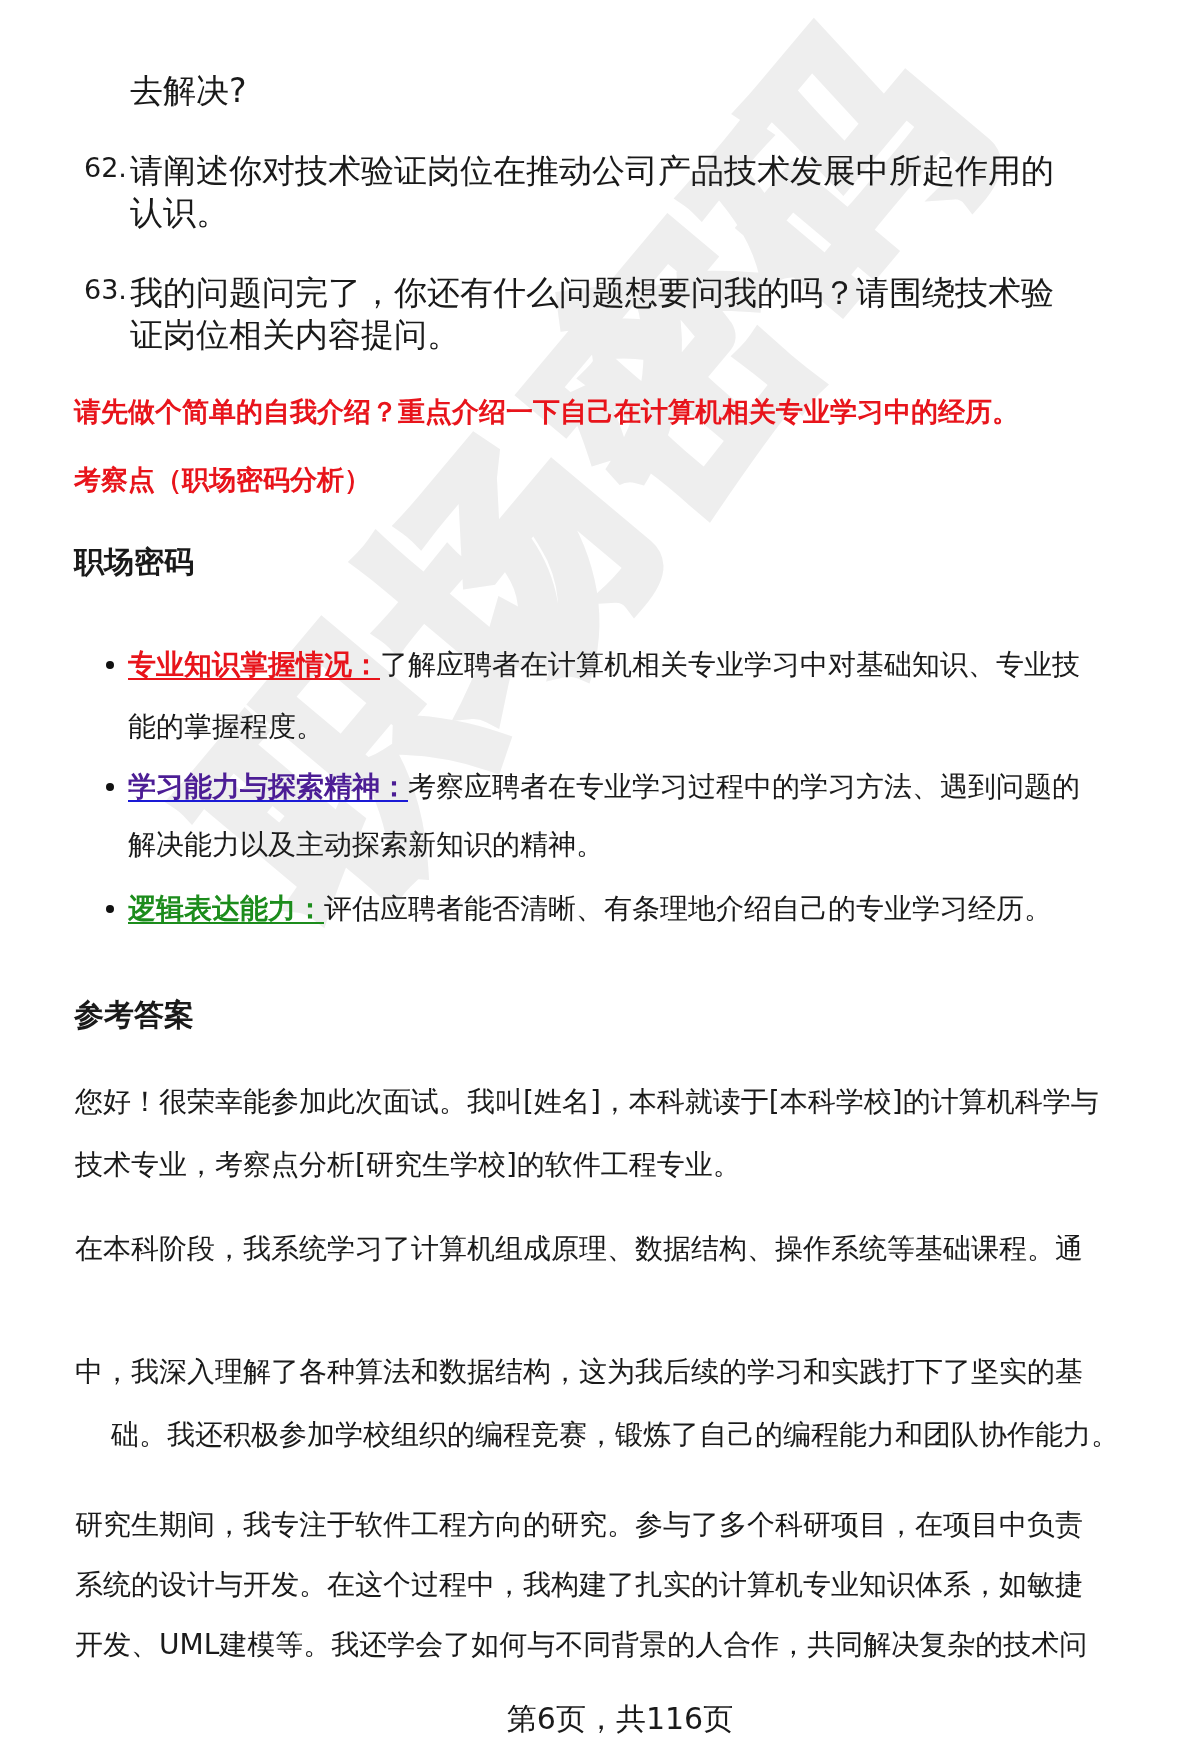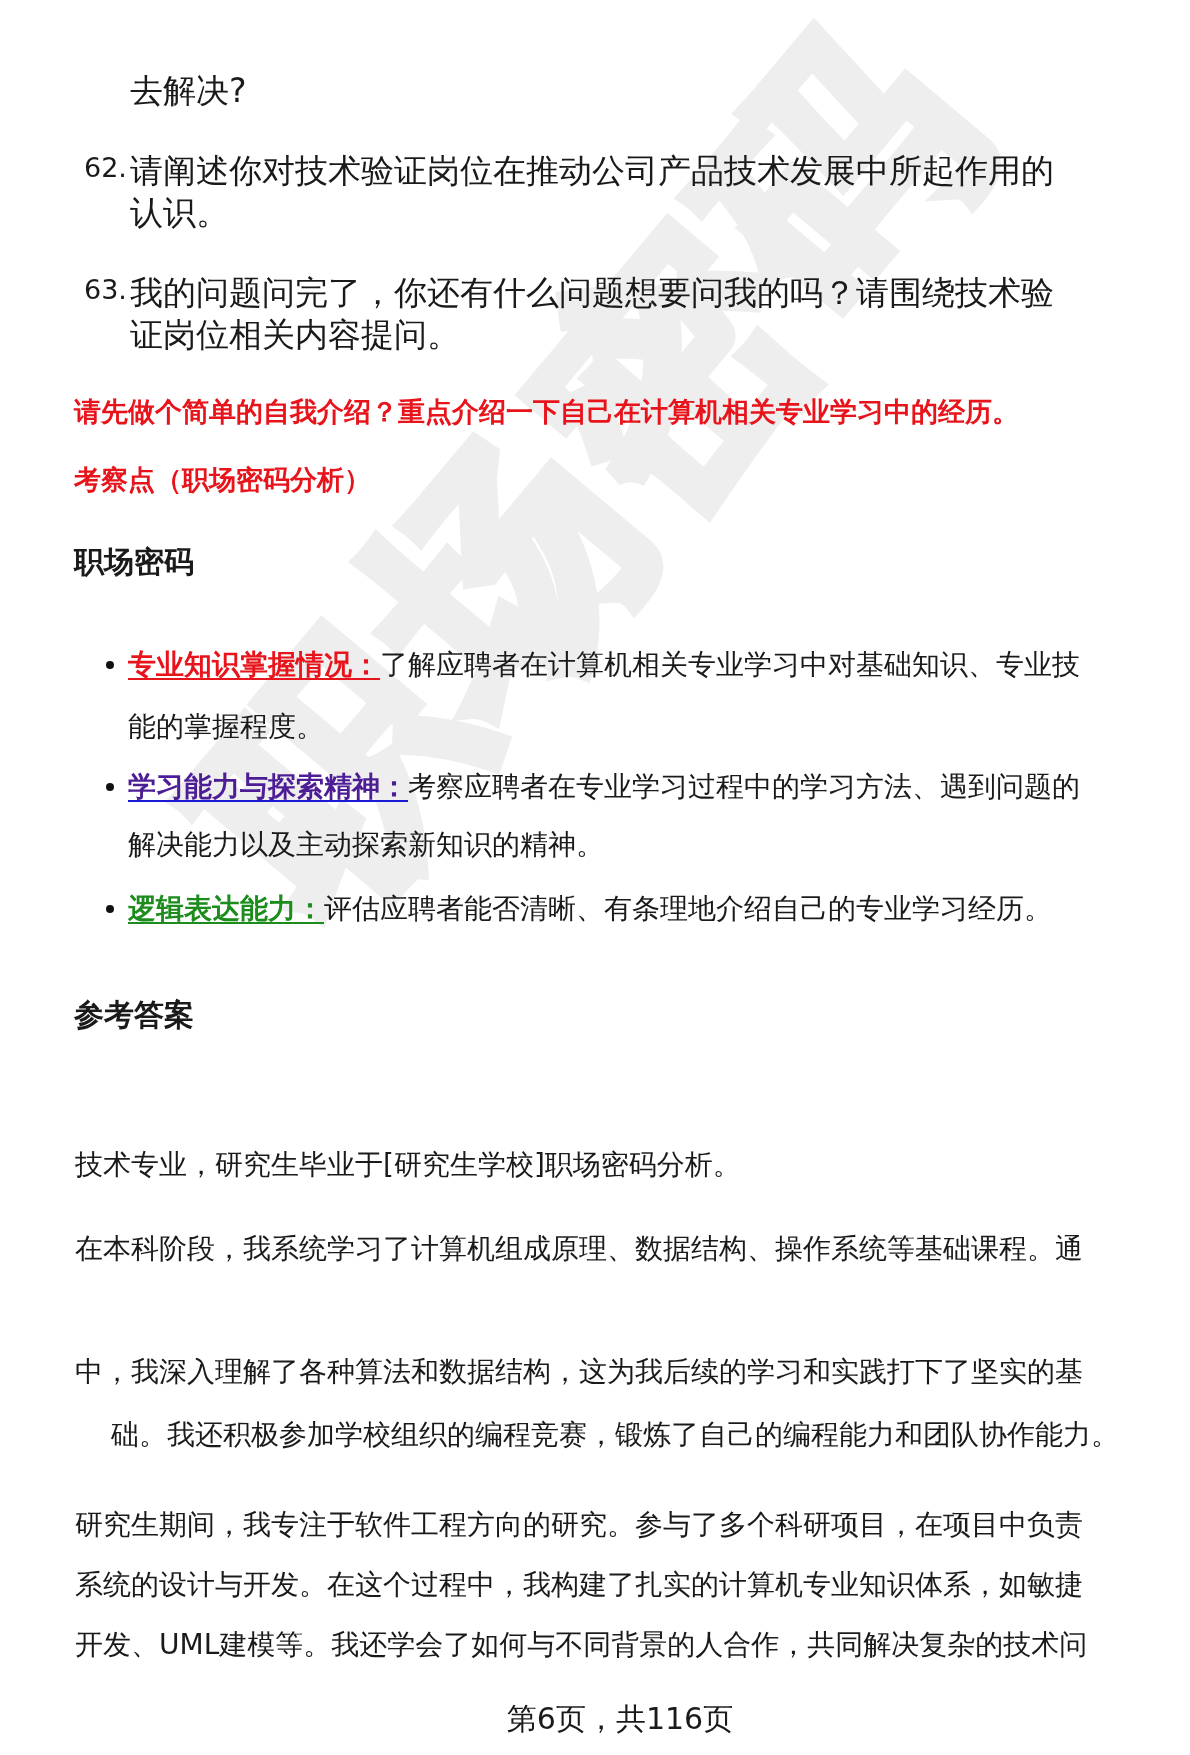--- a/index.html
+++ b/index.html
@@ -60,21 +60,22 @@
   </div>
   <div class="line b" style="top:819px;">解决能力以及主动探索新知识的精神。</div>
 
   <div class="bullet-dot" style="top:893px;"></div>
   <div class="line b" style="top:883px;">
     <span class="key green">逻辑表达能力：</span><span>评估应聘者能否清晰、有条理地介绍自己的专业学习经历。</span>
   </div>
 
   <div class="line sec-h" style="top:988px;">参考答案</div>
 
-  <div class="line p" style="top:1139px;">技术专业，研究生毕业于[研究生学校]职场密码分析。</div>
+  <div class="line p" style="top:1076px;">您好！很荣幸能参加此次面试。我叫[姓名]，本科就读于[本科学校]的计算机科学与</div>
+  <div class="line p" style="top:1139px;">技术专业，考察点分析[研究生学校]的软件工程专业。</div>
 
   <div class="line p" style="top:1223px;">在本科阶段，我系统学习了计算机组成原理、数据结构、操作系统等基础课程。通</div>
   <div class="line p" style="top:1346px;">中，我深入理解了各种算法和数据结构，这为我后续的学习和实践打下了坚实的基</div>
   <div class="line p" style="top:1409px;margin-left:36px;">础。我还积极参加学校组织的编程竞赛，锻炼了自己的编程能力和团队协作能力。</div>
 
   <div class="line p" style="top:1499px;">研究生期间，我专注于软件工程方向的研究。参与了多个科研项目，在项目中负责</div>
   <div class="line p" style="top:1559px;">系统的设计与开发。在这个过程中，我构建了扎实的计算机专业知识体系，如敏捷</div>
   <div class="line p" style="top:1619px;">开发、UML建模等。我还学会了如何与不同背景的人合作，共同解决复杂的技术问</div>
 
   <div class="footer" style="top:1692px;">第6页，共116页</div>

